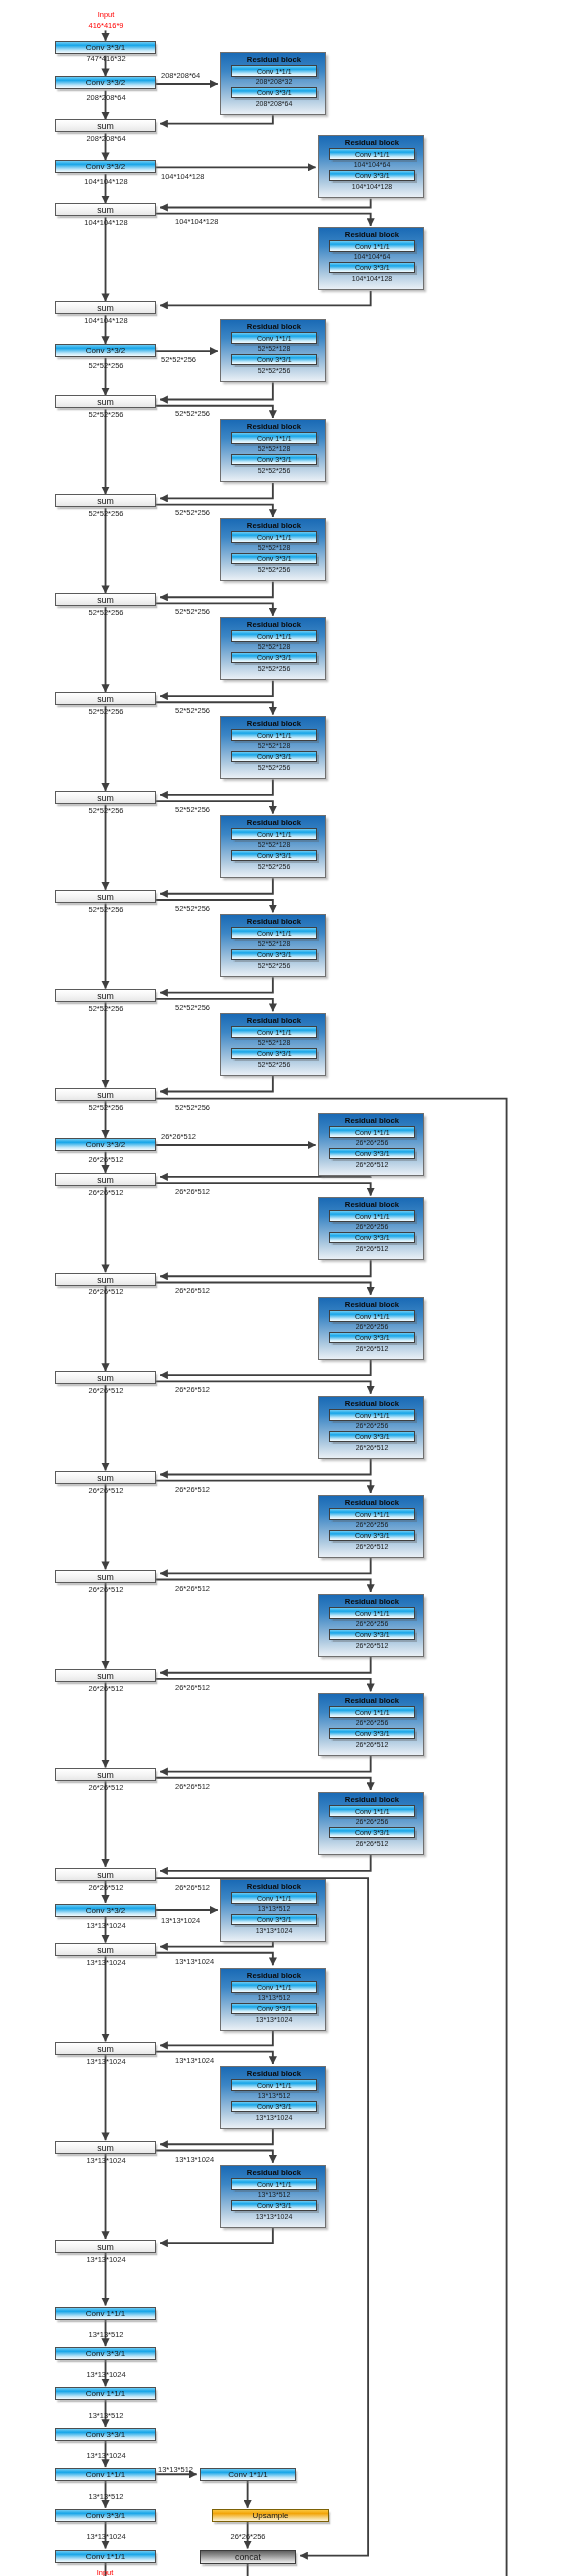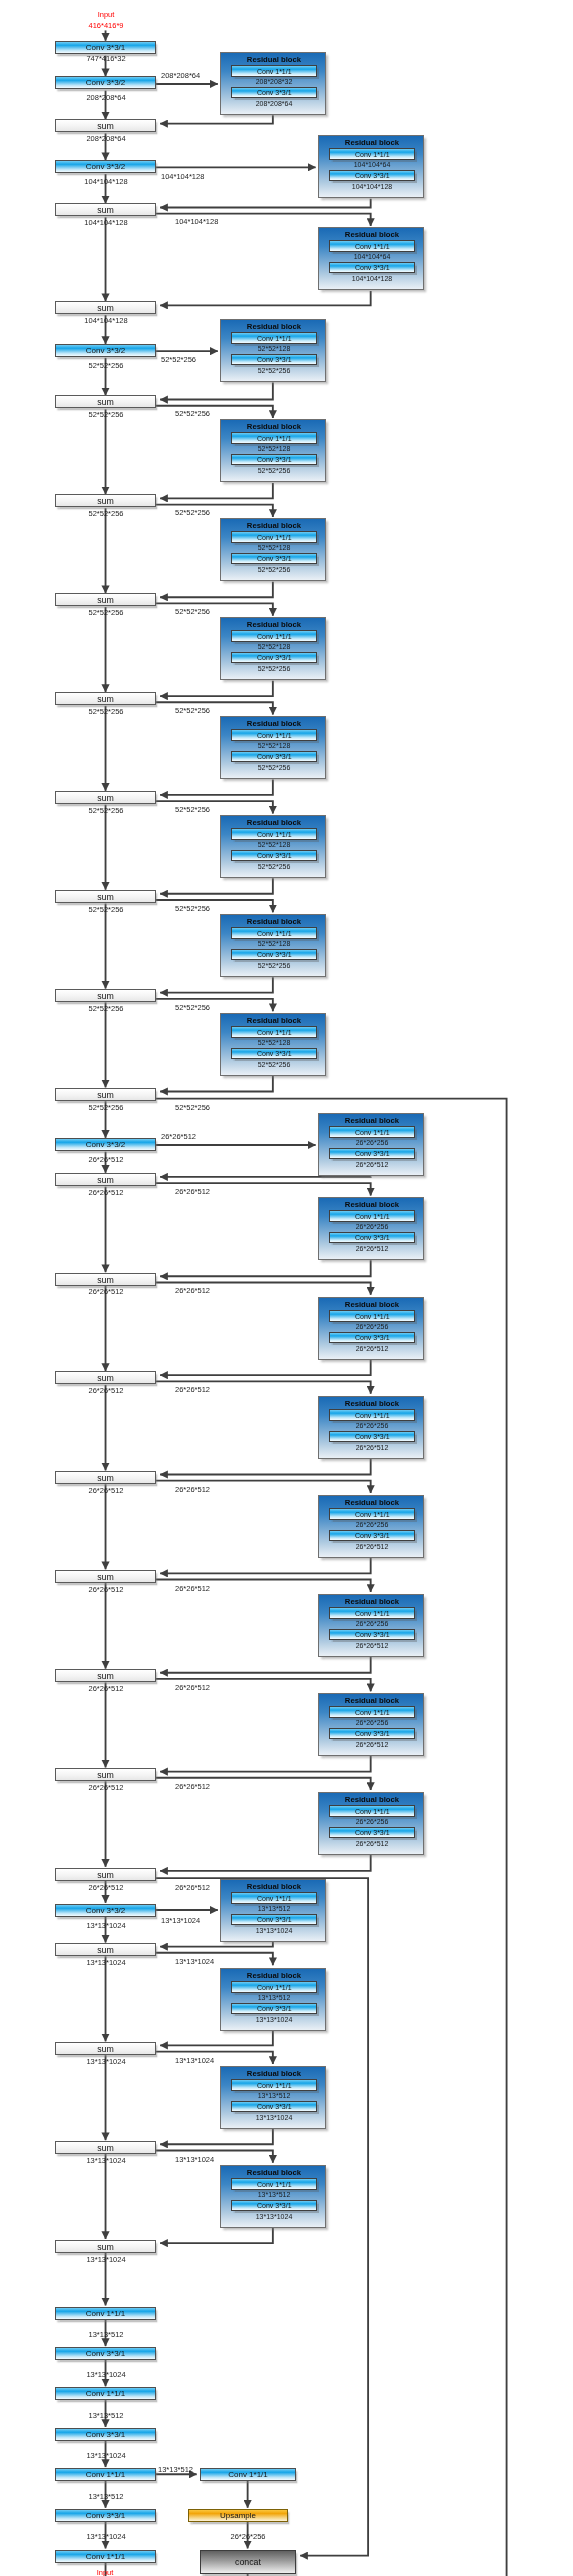--- a/index.html
+++ b/index.html
@@ -402,23 +402,23 @@
       <div class="b conv" style="left: 55px; top: 2428px; width: 101px; height: 13.4px;">Conv 3*3/1</div>
       <div class="lbl" style="left: 62px; top: 2451px; width: 88px;">13*13*1024</div>
       <div class="b conv" style="left: 55px; top: 2468px; width: 101px; height: 13.4px;">Conv 1*1/1</div>
       <div class="lbl" style="left: 62px; top: 2492px; width: 88px;">13*13*512</div>
       <div class="b conv" style="left: 55px; top: 2509px; width: 101px; height: 13.4px;">Conv 3*3/1</div>
       <div class="lbl" style="left: 62px; top: 2532px; width: 88px;">13*13*1024</div>
       <div class="b conv" style="left: 55px; top: 2550px; width: 101px; height: 13.4px;">Conv 1*1/1</div>
       <div class="lbl red" style="left: 64px; top: 2568px; width: 82px;">Input</div>
       <div class="b conv" style="left: 200px; top: 2468px; width: 96px; height: 13.4px;">Conv 1*1/1</div>
       <div class="lbl" style="left: 204px; top: 2492px; width: 88px; margin-top: 16px;">13*13*256</div>
-      <div class="b ups" style="left: 188px; top: 2509px; width: 100px; height: 13.4px;">Upsample</div>
+      <div class="b ups" style="left: 212px; top: 2509px; width: 117px; height: 13.4px;">Upsample</div>
       <div class="lbl" style="left: 204px; top: 2532px; width: 88px;">26*26*256</div>
-      <div class="b cat" style="left: 200px; top: 2550px; width: 96px; height: 24px;">concat</div>
+      <div class="b cat" style="left: 200px; top: 2550px; width: 96px; height: 14px;">concat</div>
       <div class="lbl" style="left: 204px; top: 2574px; width: 88px;">26*26*768</div>
       <div class="lbl lbll" style="left: 158px; top: 2465px; width: 46px;">13*13*512</div>
     </div>
   <div class="lbl red" style="left:70px;top:10.3px;width:72px;">Input</div>
   <div class="lbl red" style="left:70px;top:20.6px;width:72px;">416*416*9</div>
 
 </div>
 
 
 </body></html>

